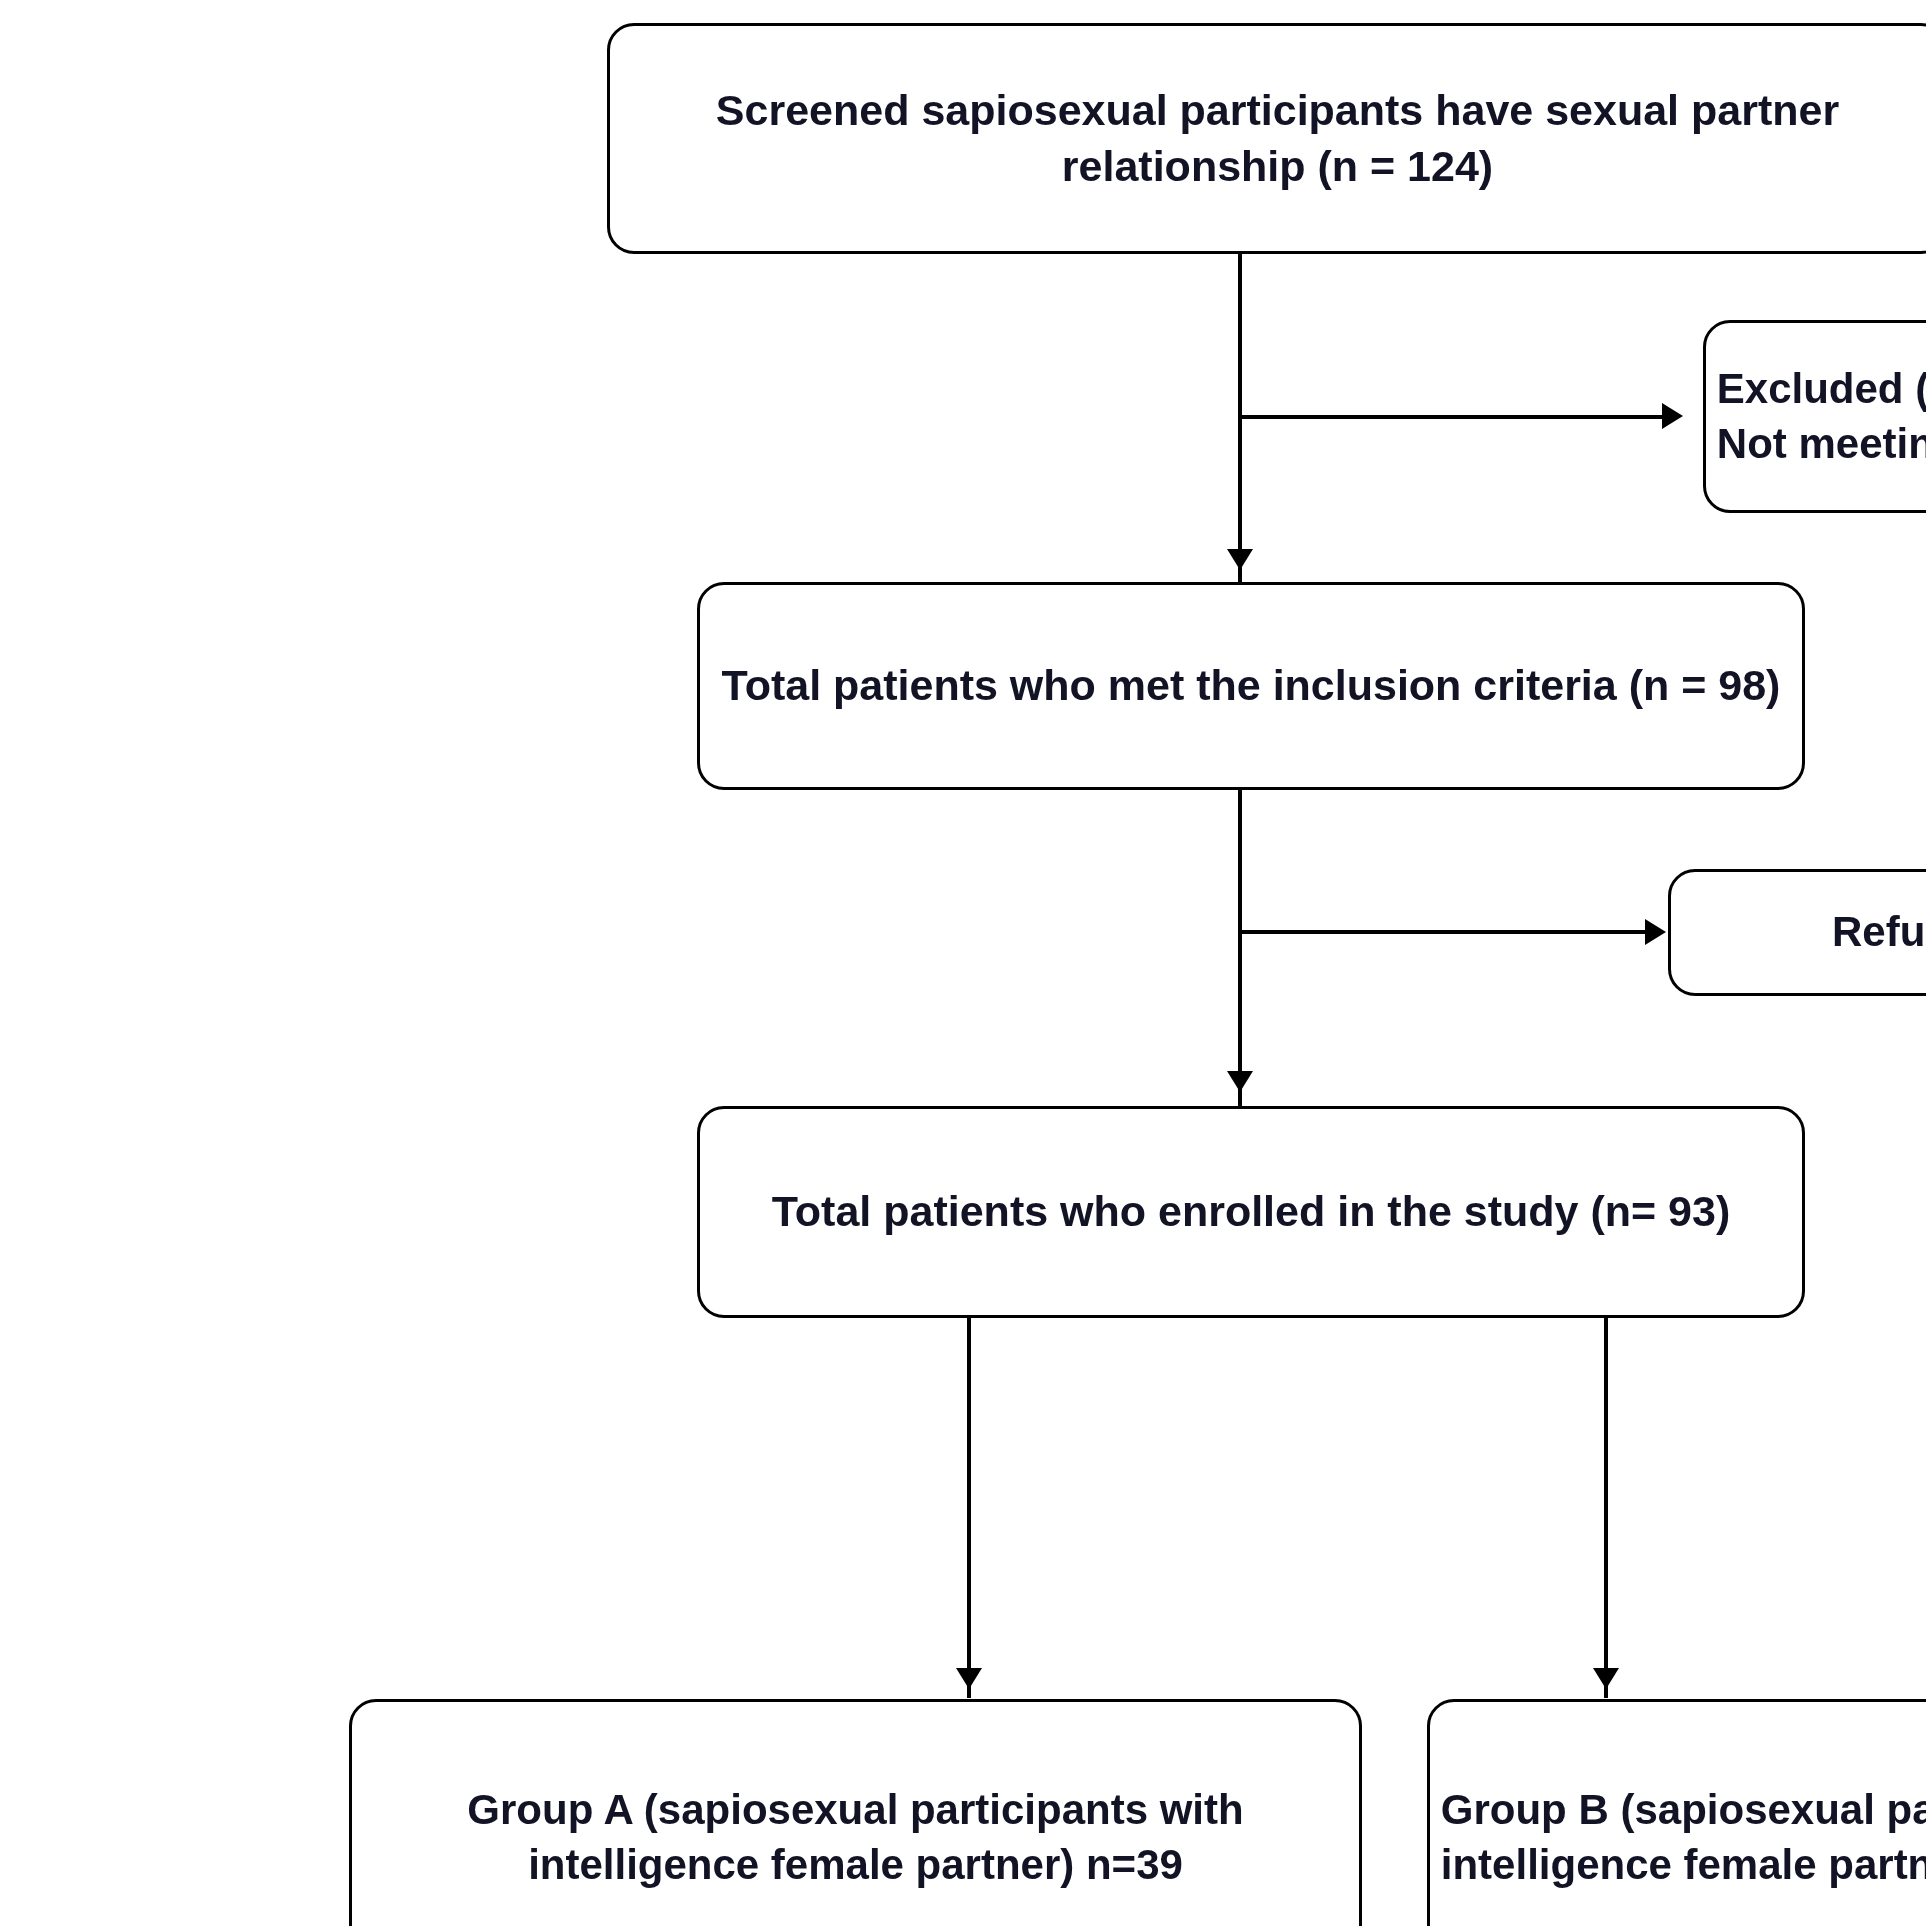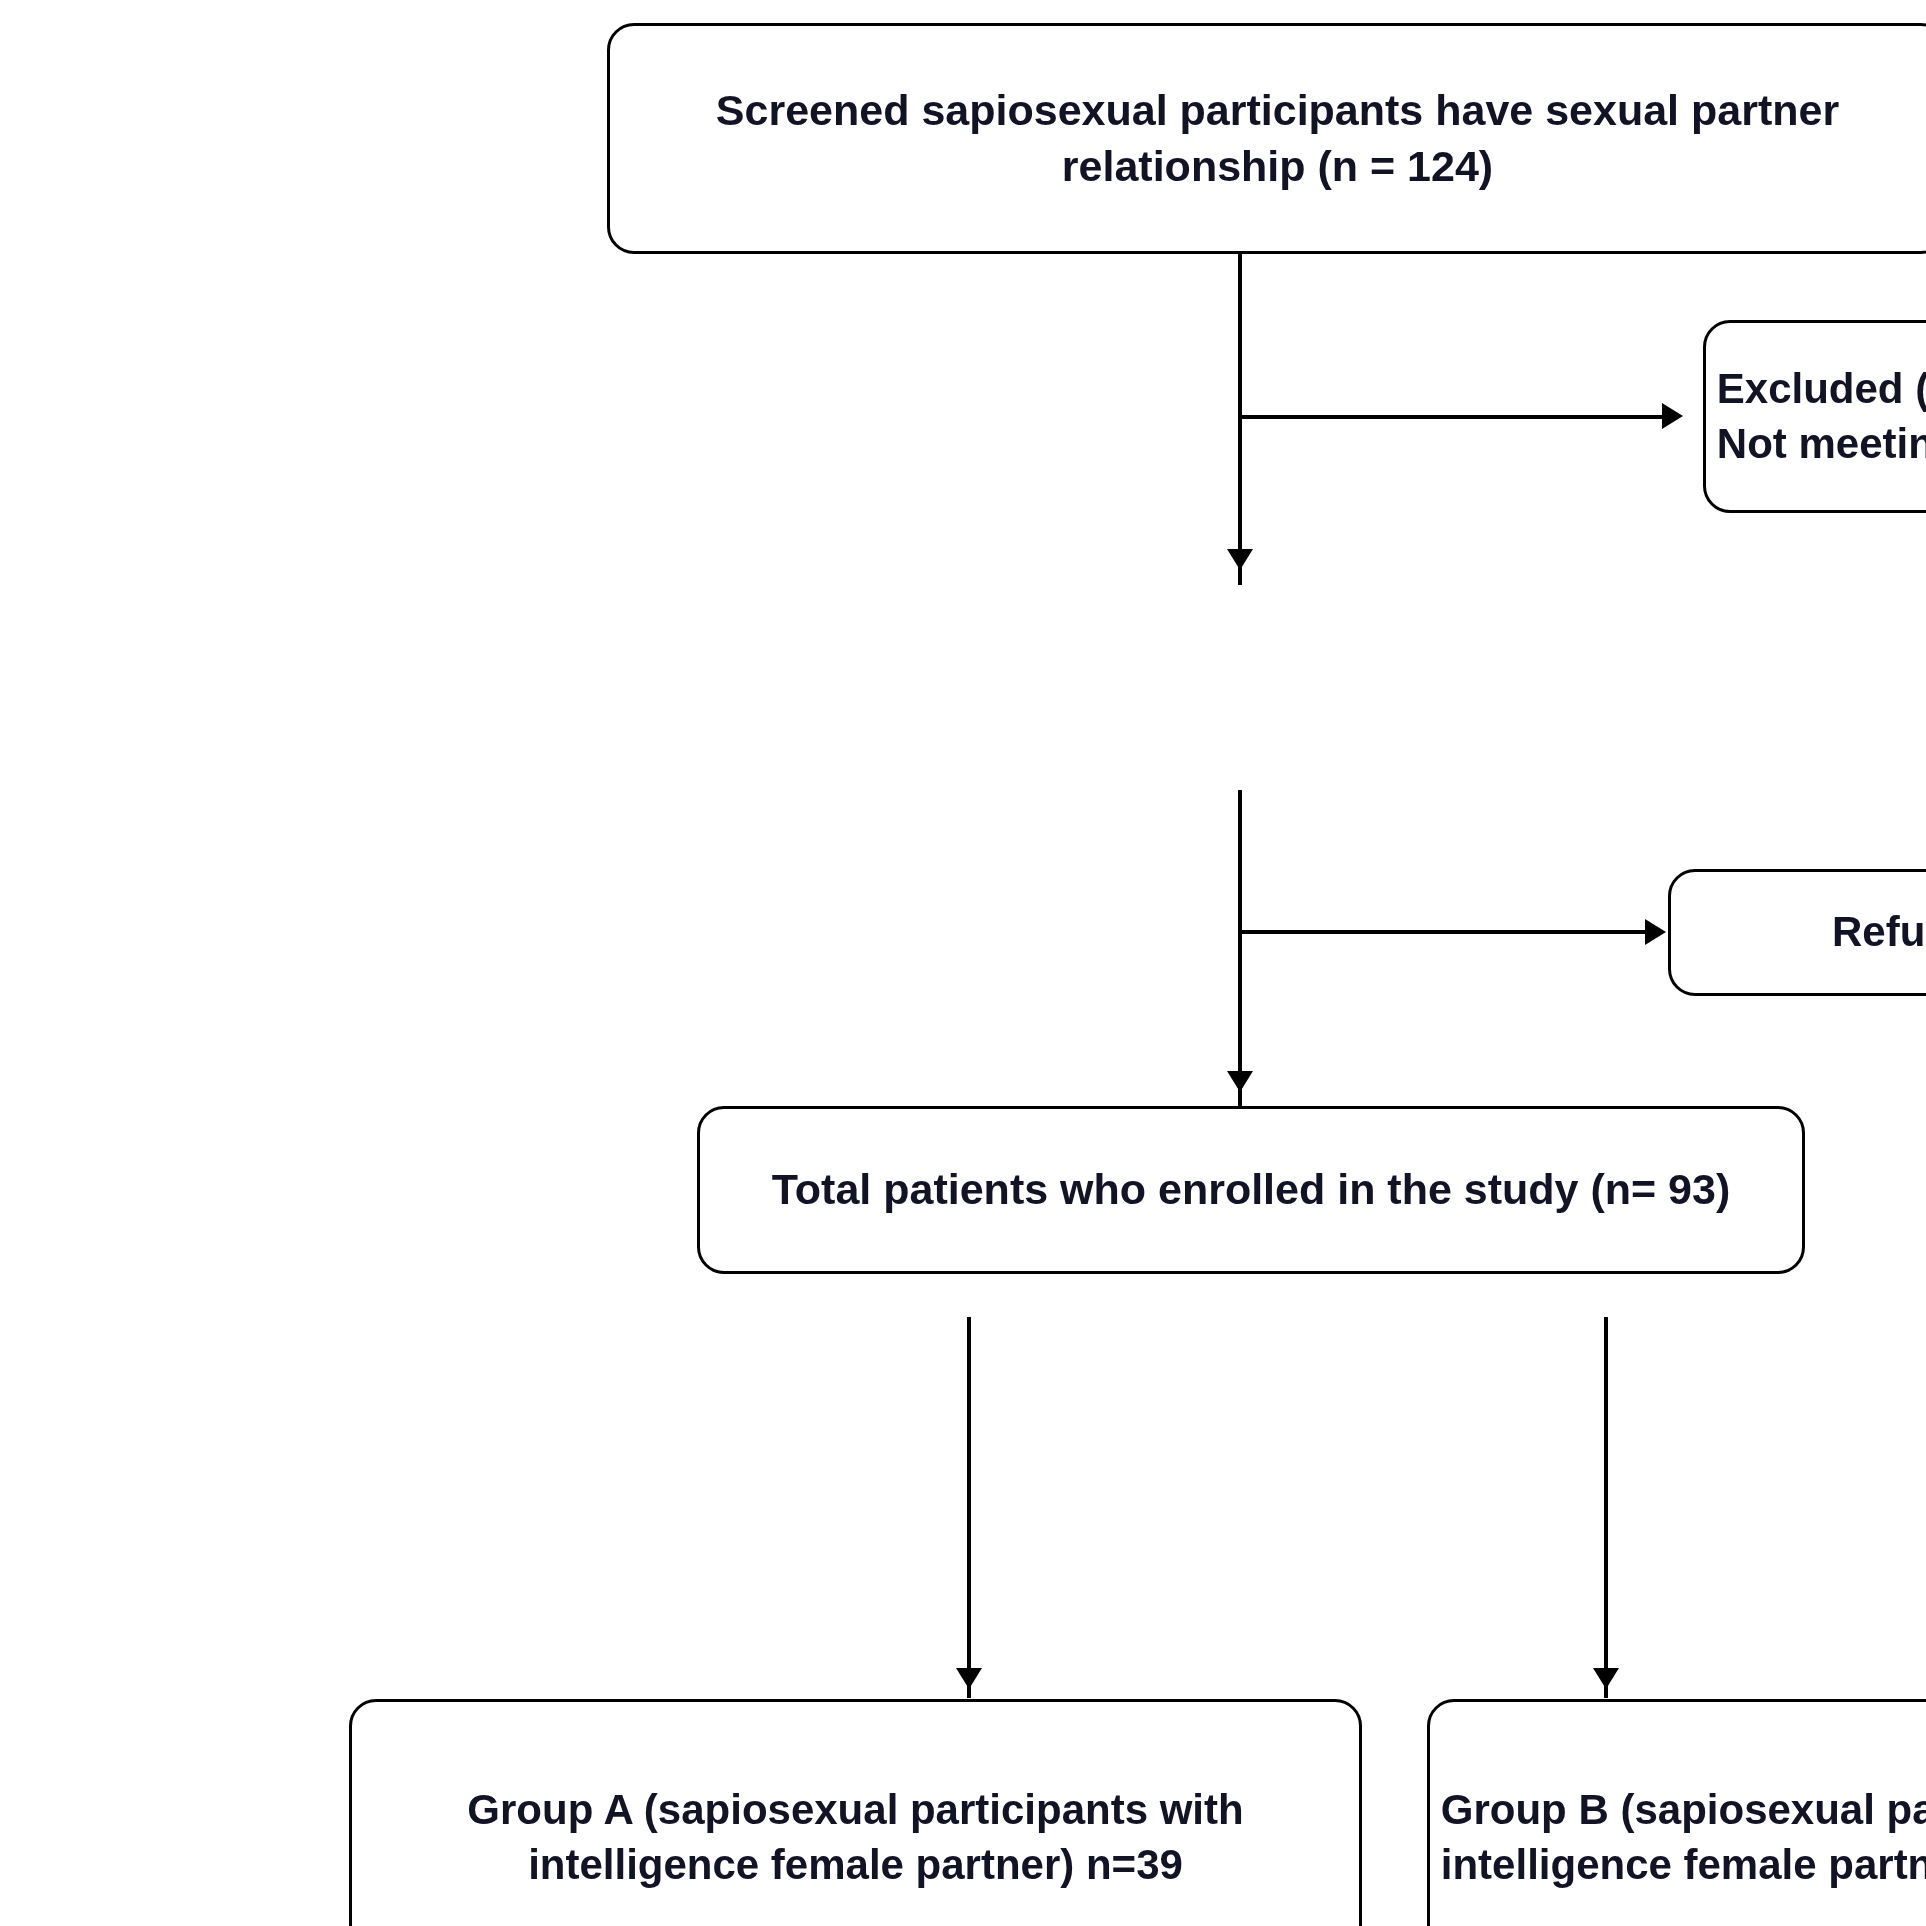--- a/index.html
+++ b/index.html
@@ -80,32 +80,35 @@
   <div class="arrow-down" style="left:1227px; top:549px;"></div>
 
   <div class="hline" style="left:1238px; top:415px; width:433px;"></div>
   <div class="arrow-right" style="left:1662px; top:403px;"></div>
 
   <div class="box left fs-mid" style="left:1703px; top:320px; width:732px; height:193px; white-space:pre-line;">
     <span class="txt">Excluded (n=26):
 Not meeting inclusion</span>
   </div>
 
+  <div class="box fs-big" style="left:697px; top:582px; width:1108px; height:208px;">
+    <span class="txt">Total patients who met the inclusion criteria (n = 98)</span>
+  </div>
 
   <div class="vline" style="left:1238px; top:790px; height:316px;"></div>
   <div class="arrow-down" style="left:1227px; top:1071px;"></div>
 
   <div class="hline" style="left:1238px; top:930px; width:416px;"></div>
   <div class="arrow-right" style="left:1645px; top:919px;"></div>
 
   <div class="box fs-mid" style="left:1668px; top:869px; width:894px; height:127px;">
     <span class="txt">Refused to participate (n= 5)</span>
   </div>
 
-  <div class="box fs-big" style="left:697px; top:1106px; width:1108px; height:168px;">
+  <div class="box fs-big" style="left:697px; top:1106px; width:1108px; height:212px;">
     <span class="txt">Total patients who enrolled in the study (n= 93)</span>
   </div>
 
   <div class="hline" style="left:967px; top:1317px; width:639px; opacity:0;"></div>
 
   <div class="vline" style="left:967px; top:1317px; height:381px;"></div>
   <div class="arrow-down" style="left:956px; top:1668px;"></div>
 
   <div class="vline" style="left:1604px; top:1317px; height:381px;"></div>
   <div class="arrow-down" style="left:1593px; top:1668px;"></div>

